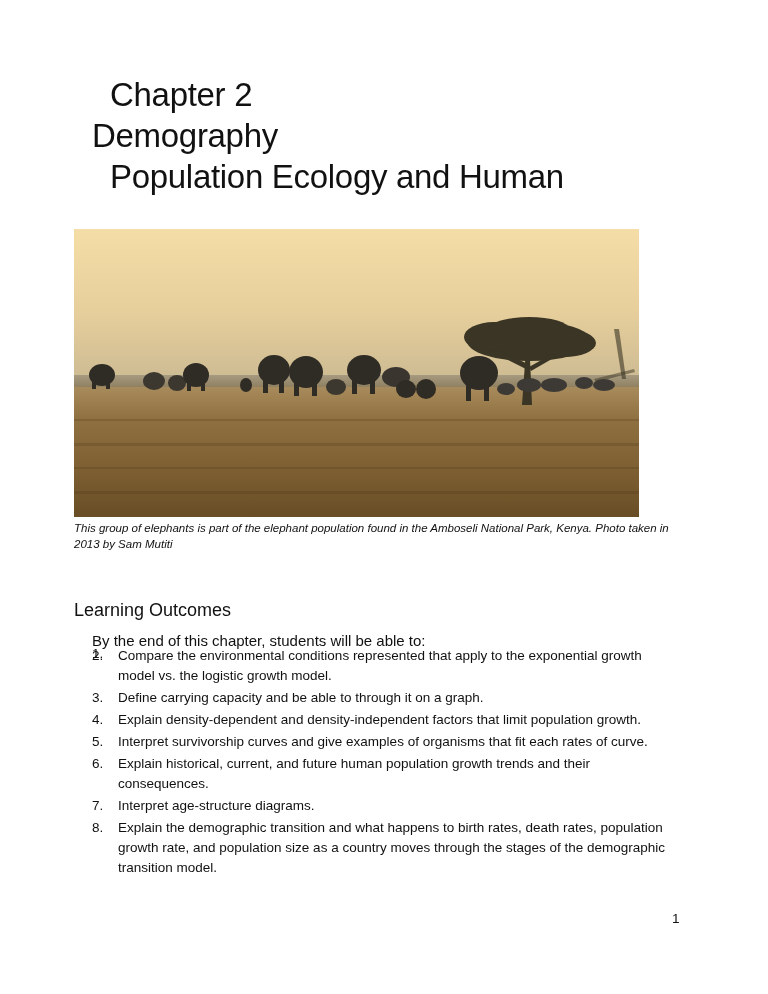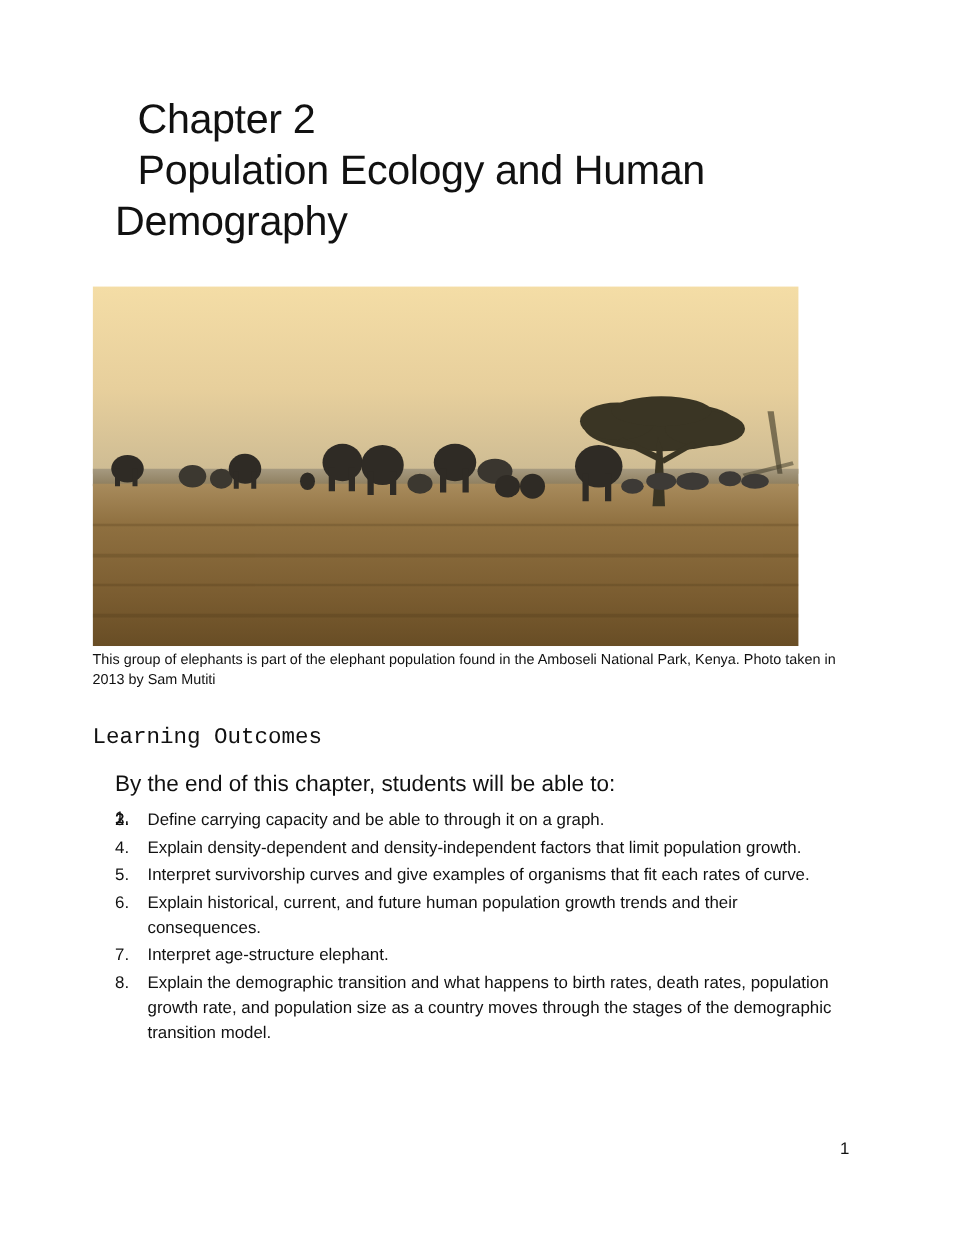--- a/index.html
+++ b/index.html
@@ -48,38 +48,38 @@
     .figure svg { display: block; }
 
     .caption {
       position: absolute;
       left: 74px;
       top: 520px;
       width: 600px;
       font-size: 11.5px;
       line-height: 16px;
       color: #111;
+      font-style: italic;
     }
 
     .section-heading {
       position: absolute;
       left: 74px;
-      top: 578px;
+      top: 598px;
       margin: 0;
       font-weight: normal;
       font-size: 18px;
       line-height: 24px;
       color: #111;
-      font-family: Liberation Mono, monospace;
     }
     .intro {
       position: absolute;
       left: 92px;
-      top: 617px;
-      font-size: 18px;
+      top: 631px;
+      font-size: 15px;
       line-height: 20px;
       color: #111;
     }
     .outcomes {
       position: absolute;
       left: 92px;
       top: 644px;
       width: 590px;
       margin: 0;
       padding: 0;
@@ -107,22 +107,22 @@
       color: #111;
     }
   </style>
 </head>
 <body>
 
 <div class="page">
 
   <h1 class="chapter-title">
     <span class="line l1">Chapter 2</span>
+    <span class="line l3">Demography</span>
     <span class="line l2">Population Ecology and Human</span>
-    <span class="line l3">Demography</span>
   </h1>
 
   <div class="figure">
     <svg width="565" height="288" viewBox="0 0 565 288" xmlns="http://www.w3.org/2000/svg">
       <defs>
         <linearGradient id="sky" x1="0" y1="0" x2="0" y2="1">
           <stop offset="0" stop-color="#f4dda6"></stop>
           <stop offset="0.55" stop-color="#e7cf9c"></stop>
           <stop offset="1" stop-color="#cdbb93"></stop>
         </linearGradient>
@@ -210,40 +210,41 @@
   <h2 class="section-heading">Learning Outcomes</h2>
 
   <div class="intro">By the end of this chapter, students will be able to:</div>
 
   <ol class="outcomes">
     <li>
       <span class="num">1.</span>
     </li>
     <li>
       <span class="num">2.</span>
+      <span>Compare the environmental conditions represented that apply to the exponential growth model vs. the logistic growth model.</span>
     </li>
     <li>
       <span class="num">3.</span>
       <span>Define carrying capacity and be able to through it on a graph.</span>
     </li>
     <li>
       <span class="num">4.</span>
       <span>Explain density-dependent and density-independent factors that limit population growth.</span>
     </li>
     <li>
       <span class="num">5.</span>
       <span>Interpret survivorship curves and give examples of organisms that fit each rates of curve.</span>
     </li>
     <li>
       <span class="num">6.</span>
       <span>Explain historical, current, and future human population growth trends and their consequences.</span>
     </li>
     <li>
       <span class="num">7.</span>
-      <span>Interpret age-structure elephant.</span>
+      <span>Interpret age-structure diagrams.</span>
     </li>
     <li>
       <span class="num">8.</span>
       <span>Explain the demographic transition and what happens to birth rates, death rates, population growth rate, and population size as a country moves through the stages of the demographic transition model.</span>
     </li>
   </ol>
 
   <div class="page-number">1</div>
 
 </div>

